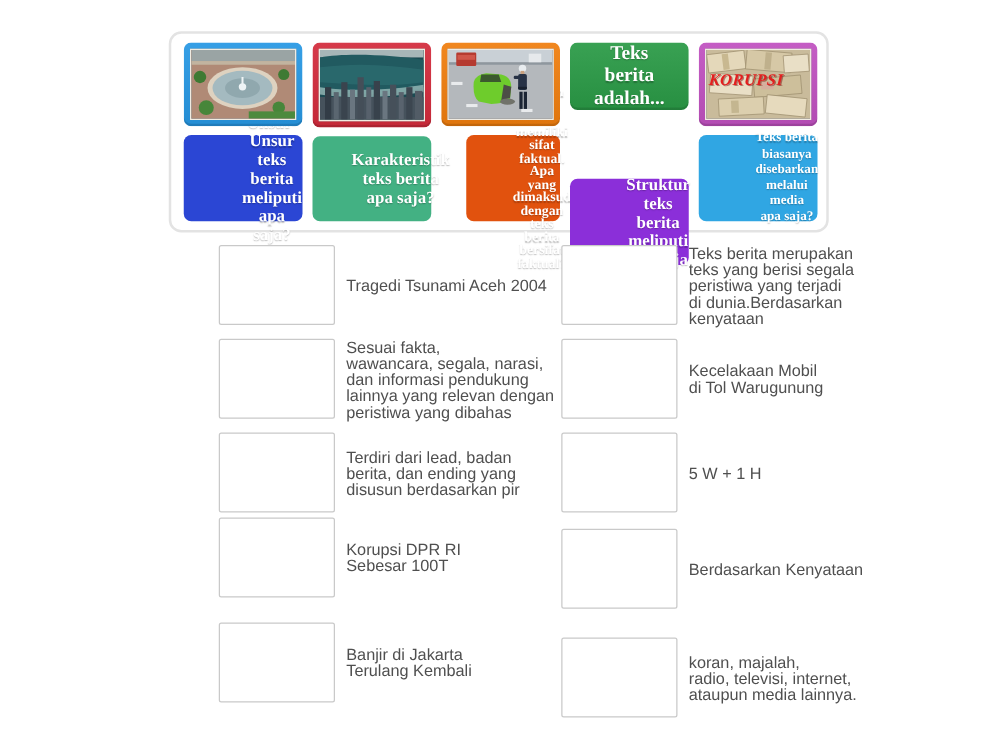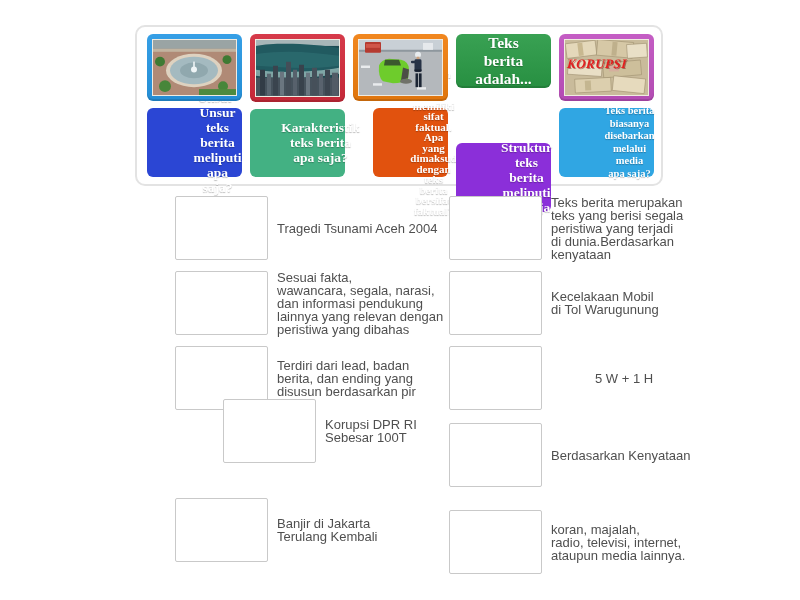--- a/index.html
+++ b/index.html
@@ -239,21 +239,21 @@
 dan informasi pendukung
 lainnya yang relevan dengan
 peristiwa yang dibahas</div>
 </div>
 <div class="row" style="left:137px; top:346px;">
   <div class="dropzone"></div>
   <div class="answer-text">Terdiri dari lead, badan
 berita, dan ending yang
 disusun berdasarkan pir</div>
 </div>
-<div class="row" style="left:137px; top:399px;margin-left:48px;">
+<div class="row" style="left:137px; top:414px;">
   <div class="dropzone"></div>
   <div class="answer-text">Korupsi DPR RI
 Sebesar 100T</div>
 </div>
 <div class="row" style="left:137px; top:498px;align-items:center;">
   <div class="dropzone"></div>
   <div class="answer-text">Banjir di Jakarta
 Terulang Kembali</div>
 </div>
 
@@ -263,21 +263,21 @@
 teks yang berisi segala
 peristiwa yang terjadi
 di dunia.Berdasarkan
 kenyataan</div>
 </div>
 <div class="row" style="left:411px; top:271px;">
   <div class="dropzone"></div>
   <div class="answer-text">Kecelakaan Mobil
 di Tol Warugunung</div>
 </div>
-<div class="row" style="left:411px; top:346px;gap:44px;">
+<div class="row" style="left:411px; top:346px;">
   <div class="dropzone"></div>
   <div class="answer-text">5 W + 1 H</div>
 </div>
 <div class="row" style="left:411px; top:423px;">
   <div class="dropzone"></div>
   <div class="answer-text">Berdasarkan Kenyataan</div>
 </div>
 <div class="row" style="left:411px; top:510px;">
   <div class="dropzone"></div>
   <div class="answer-text">koran, majalah,

